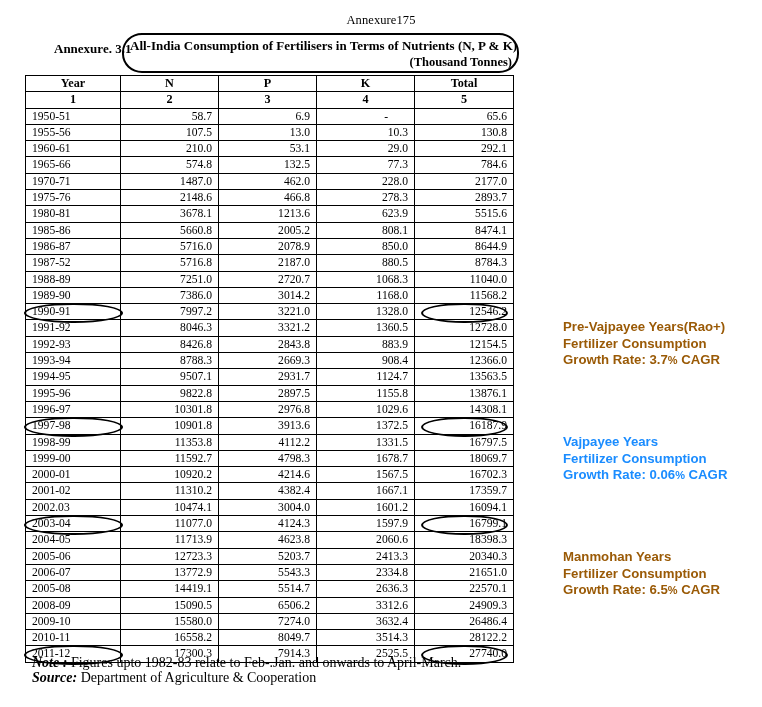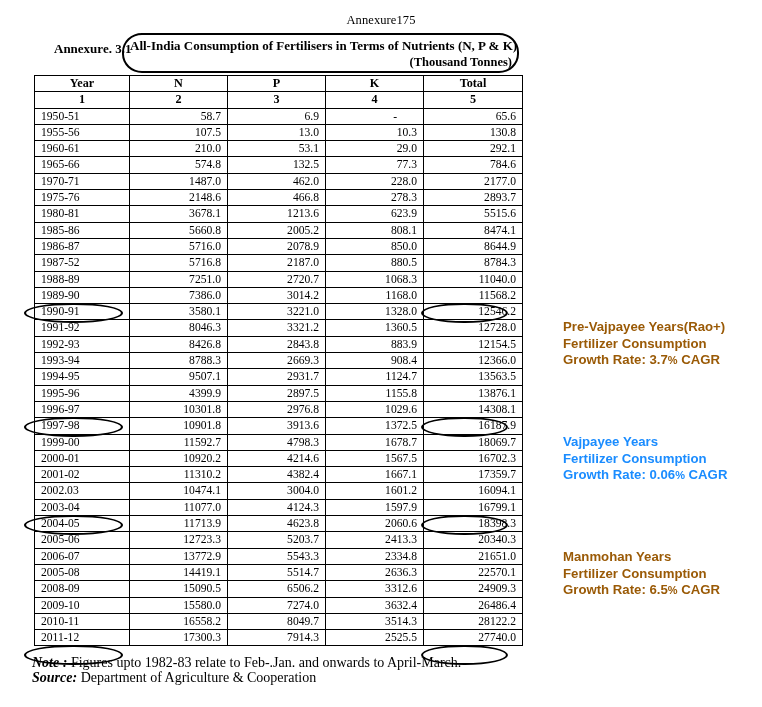--- a/index.html
+++ b/index.html
@@ -39,21 +39,21 @@
   .title-line1{
     position:absolute;left:8px;top:5px;
     font-size:13px;font-weight:bold;white-space:nowrap;
   }
   .title-line2{
     position:absolute;right:7px;top:22px;
     font-size:12.5px;font-weight:bold;white-space:nowrap;
   }
 
   
-  .tbl-wrap{position:absolute;left:34px;top:75px;width:488px;}
+  .tbl-wrap{position:absolute;left:25px;top:75px;width:488px;}
   table.data{
     border-collapse:collapse;
     width:488px;
     table-layout:fixed;
     font-size:11.6px;
   }
   table.data td,table.data th{
     border:1px solid #000;
     height:15.3px;line-height:15.3px;
     padding:0 6px;
@@ -220,21 +220,21 @@
           </tr>
           <tr>
             <td class="year">1989-90</td>
             <td class="num">7386.0</td>
             <td class="num">3014.2</td>
             <td class="num">1168.0</td>
             <td class="num">11568.2</td>
           </tr>
           <tr>
             <td class="year">1990-91</td>
-            <td class="num">3580.1</td>
+            <td class="num">7997.2</td>
             <td class="num">3221.0</td>
             <td class="num">1328.0</td>
             <td class="num">12546.2</td>
           </tr>
           <tr>
             <td class="year">1991-92</td>
             <td class="num">8046.3</td>
             <td class="num">3321.2</td>
             <td class="num">1360.5</td>
             <td class="num">12728.0</td>
@@ -255,38 +255,45 @@
           </tr>
           <tr>
             <td class="year">1994-95</td>
             <td class="num">9507.1</td>
             <td class="num">2931.7</td>
             <td class="num">1124.7</td>
             <td class="num">13563.5</td>
           </tr>
           <tr>
             <td class="year">1995-96</td>
-            <td class="num">4399.9</td>
+            <td class="num">9822.8</td>
             <td class="num">2897.5</td>
             <td class="num">1155.8</td>
             <td class="num">13876.1</td>
           </tr>
           <tr>
             <td class="year">1996-97</td>
             <td class="num">10301.8</td>
             <td class="num">2976.8</td>
             <td class="num">1029.6</td>
             <td class="num">14308.1</td>
           </tr>
           <tr>
             <td class="year">1997-98</td>
             <td class="num">10901.8</td>
             <td class="num">3913.6</td>
             <td class="num">1372.5</td>
             <td class="num">16187.9</td>
+          </tr>
+          <tr>
+            <td class="year">1998-99</td>
+            <td class="num">11353.8</td>
+            <td class="num">4112.2</td>
+            <td class="num">1331.5</td>
+            <td class="num">16797.5</td>
           </tr>
           <tr>
             <td class="year">1999-00</td>
             <td class="num">11592.7</td>
             <td class="num">4798.3</td>
             <td class="num">1678.7</td>
             <td class="num">18069.7</td>
           </tr>
           <tr>
             <td class="year">2000-01</td>

